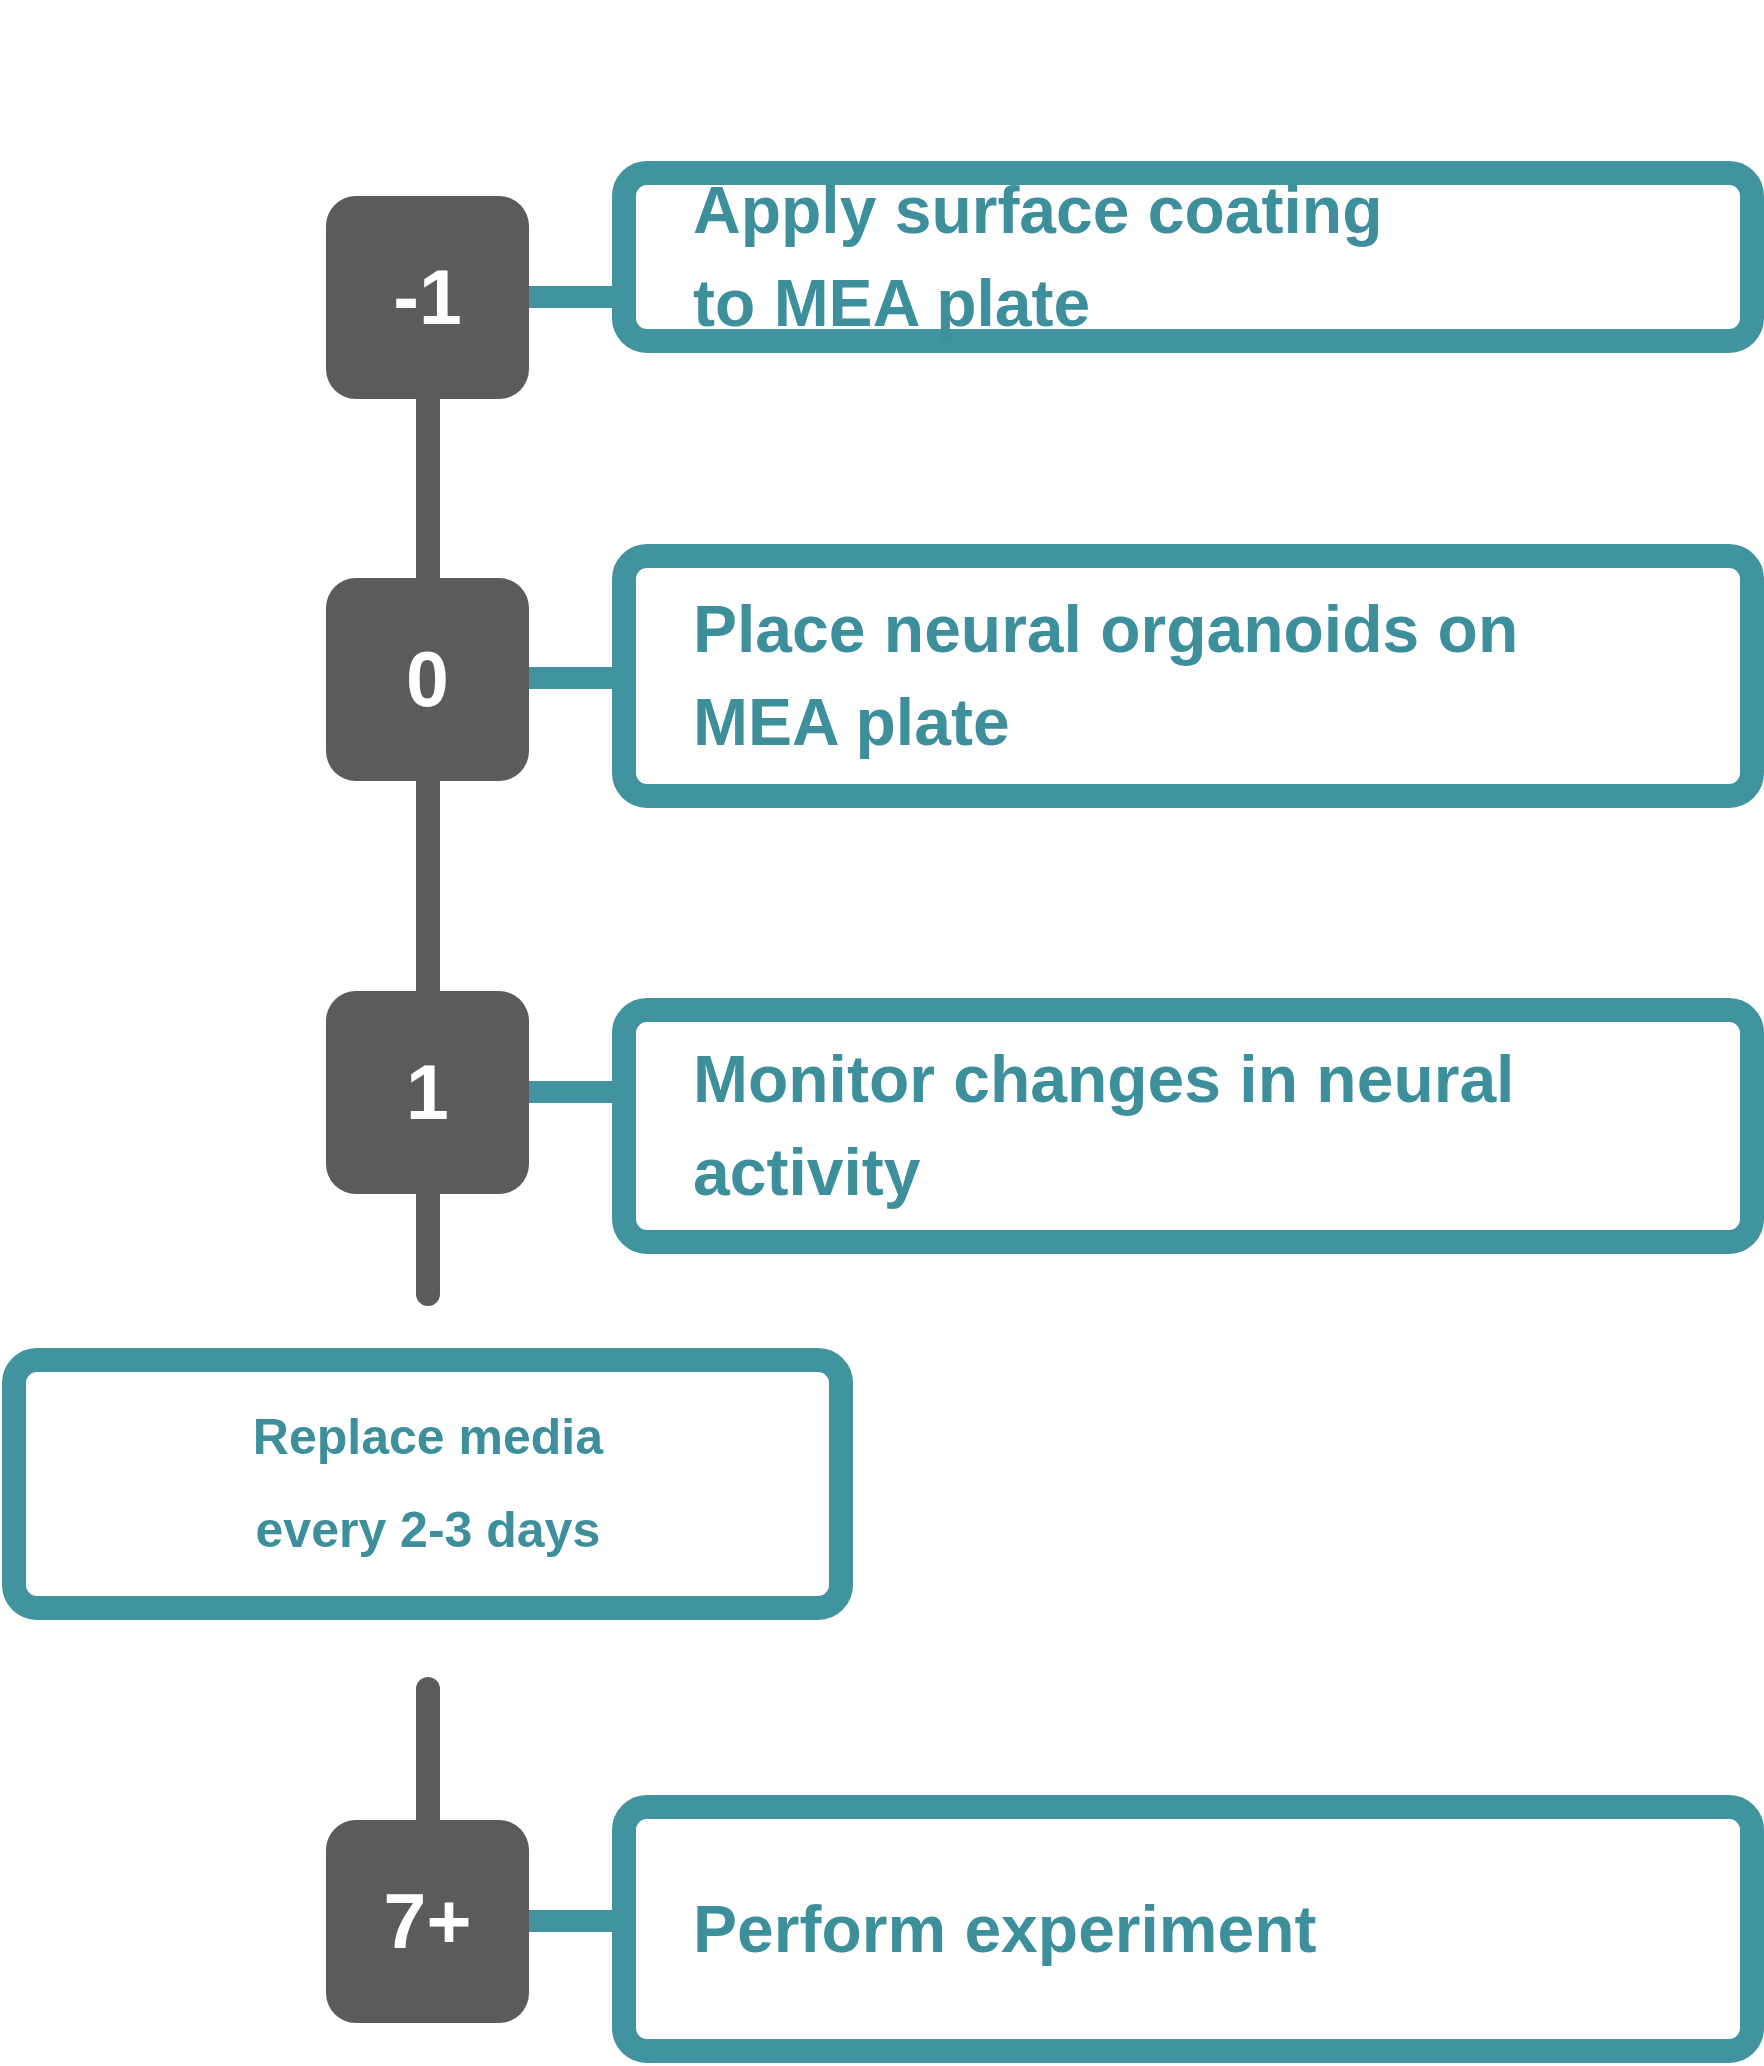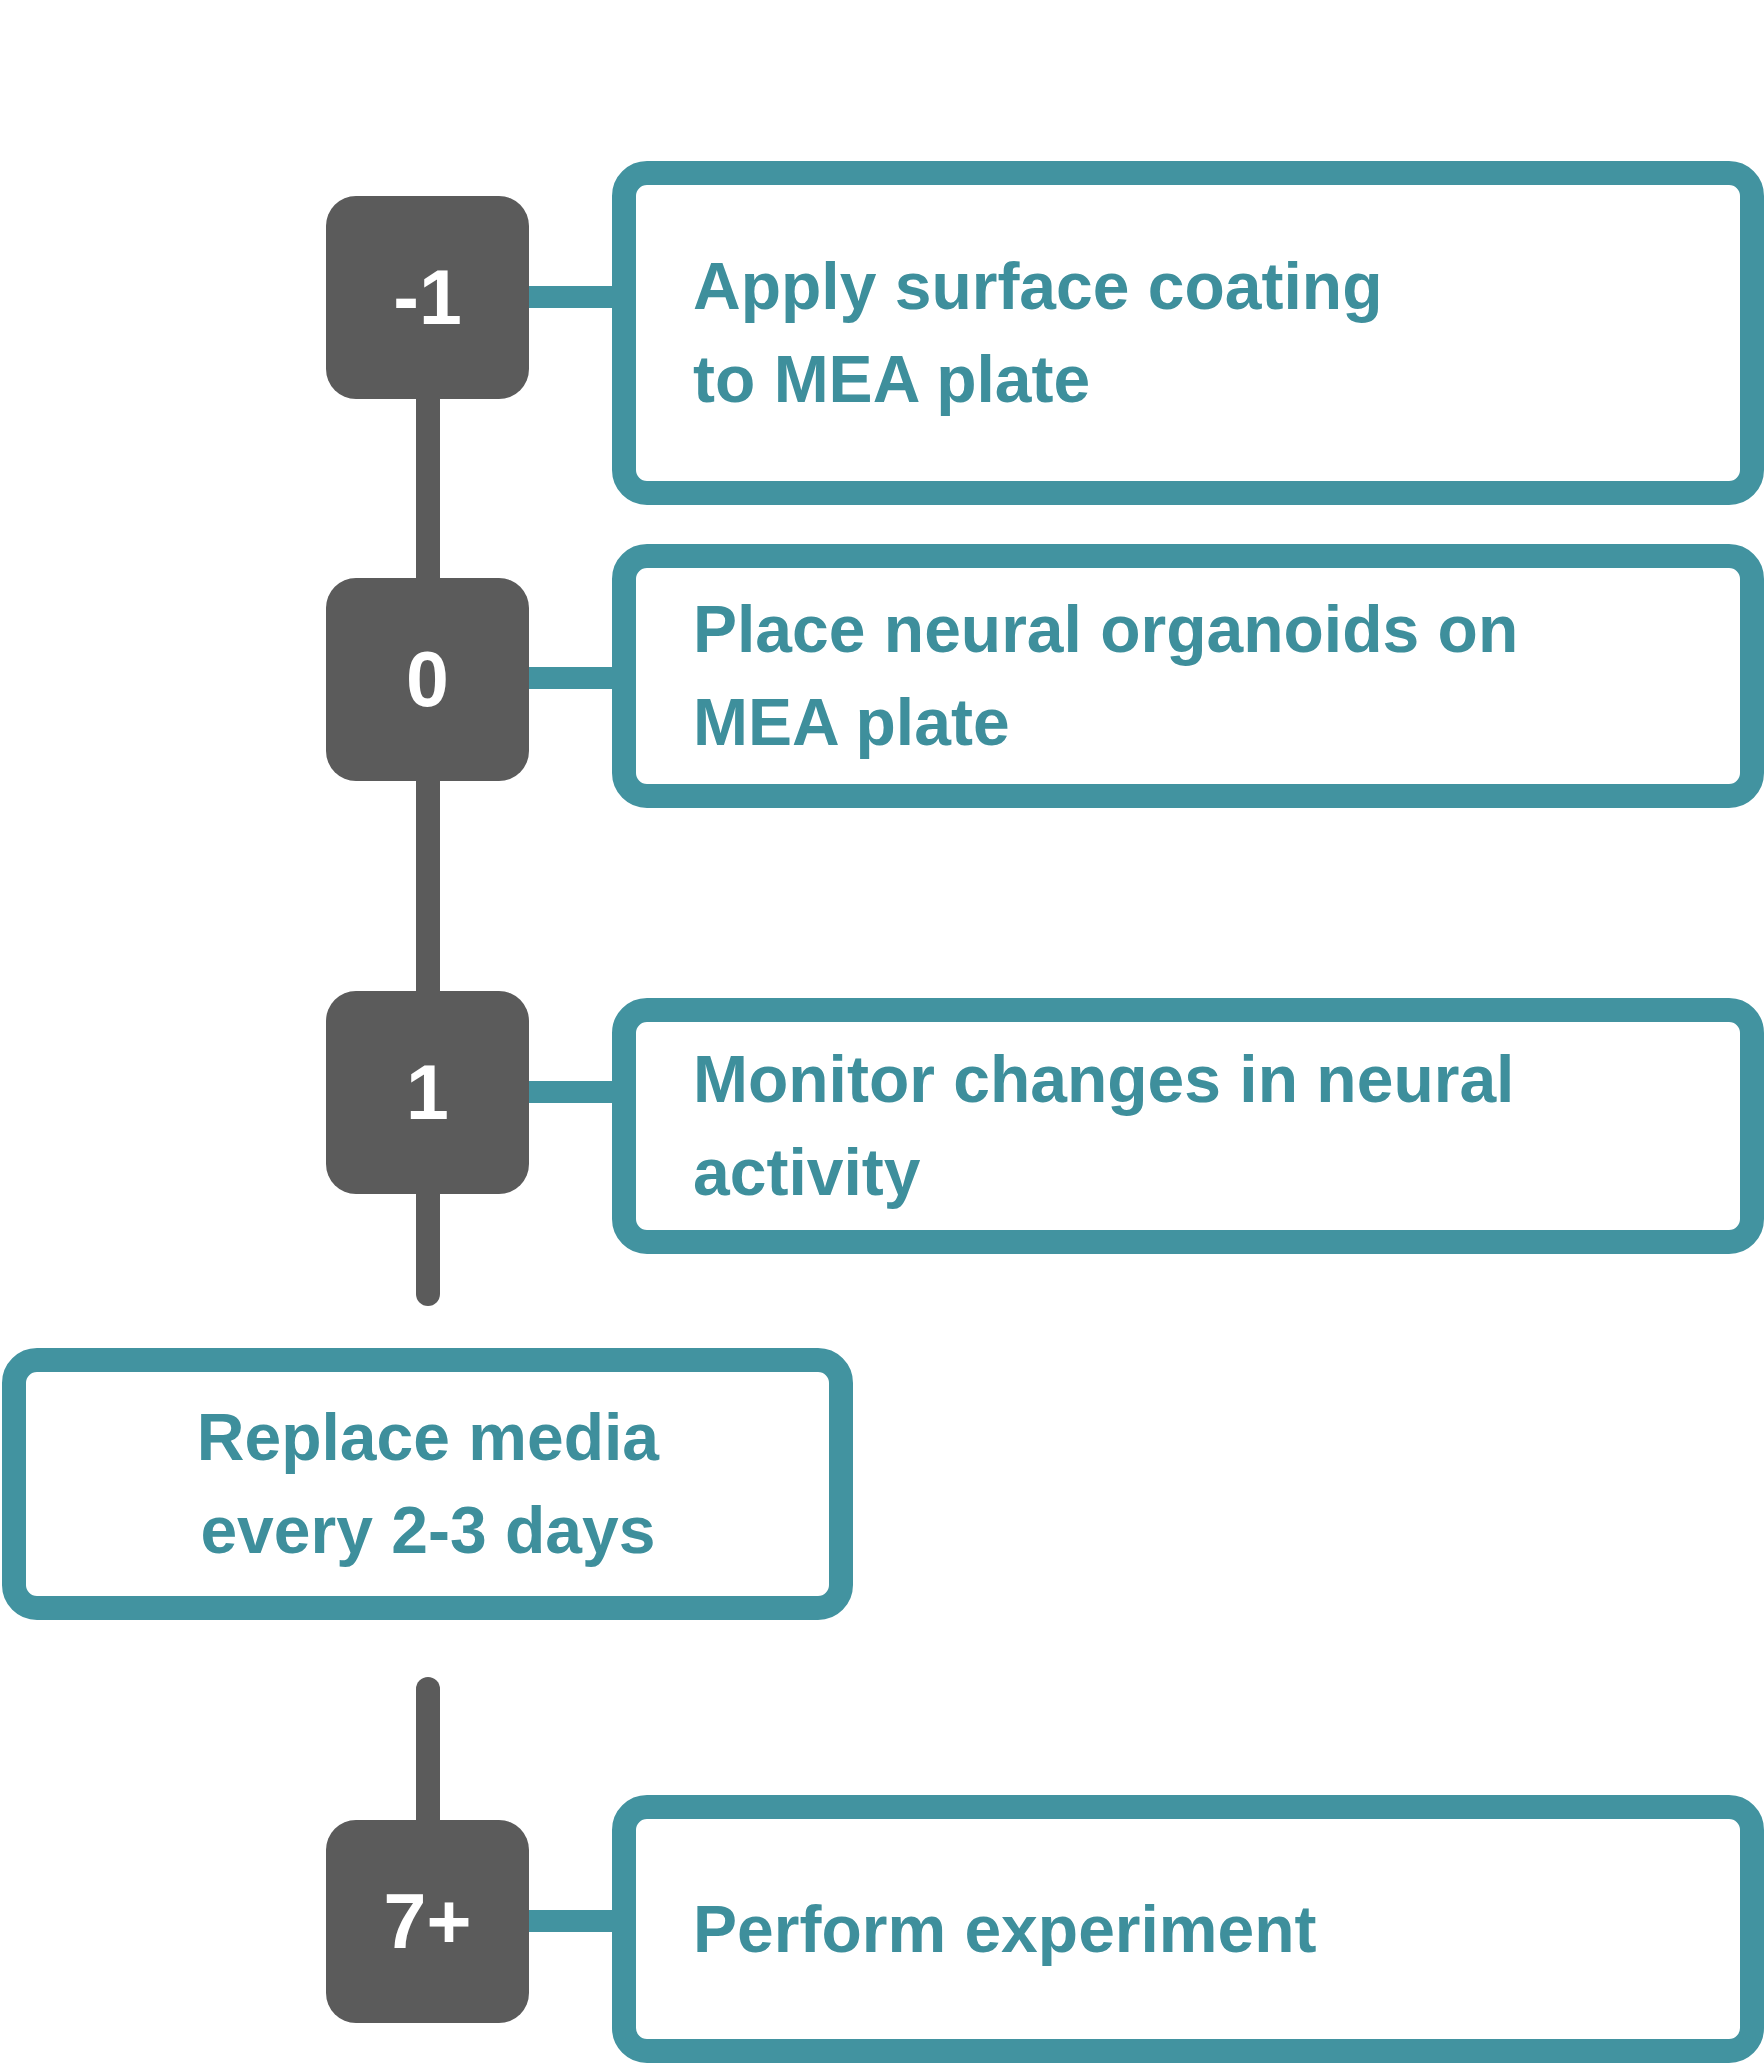--- a/index.html
+++ b/index.html
@@ -78,41 +78,41 @@
     z-index: 1;
   }
   .step-text {
     padding-left: 57px;
     font-size: 66px;
     line-height: 93px;
     font-weight: bold;
     color: #3E8F9C;
     white-space: pre-line;
   }
-  .box-1 { top: 161px; height: 344px; }
+  .box-1 { top: 161px; height: 192px; }
   .box-2 { top: 544px; height: 264px; }
   .box-3 { top: 958px; height: 256px; margin-top: 40px; }
   .box-4 { top: 1795px; height: 268px; }
   .note-box {
     position: absolute;
     left: 2.4px;
     top: 1348px;
     width: 851px;
     height: 272px;
     border: 24px solid #4293A0;
     border-radius: 35px;
     background: #ffffff;
     box-sizing: border-box;
     display: flex;
     align-items: center;
     justify-content: center;
     z-index: 1;
   }
   .note-text {
-    font-size: 66px;
+    font-size: 50px;
     line-height: 93px;
     font-weight: bold;
     color: #3E8F9C;
     white-space: pre-line;
     text-align: center;
   }
 </style>
 </head>
 <body>
 

